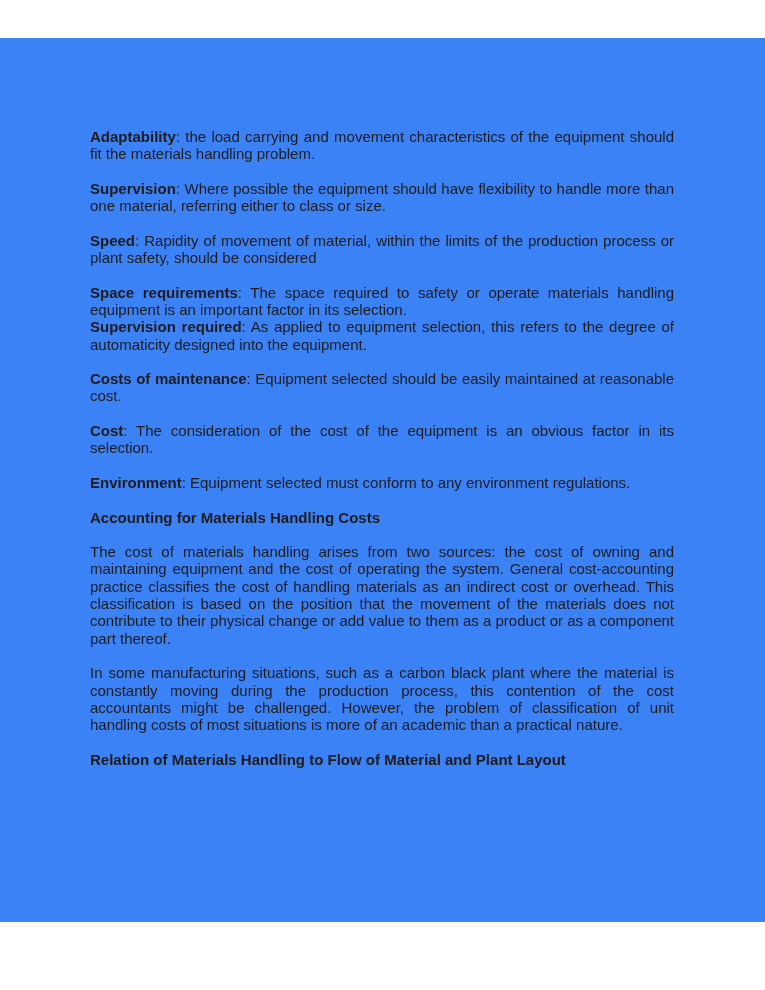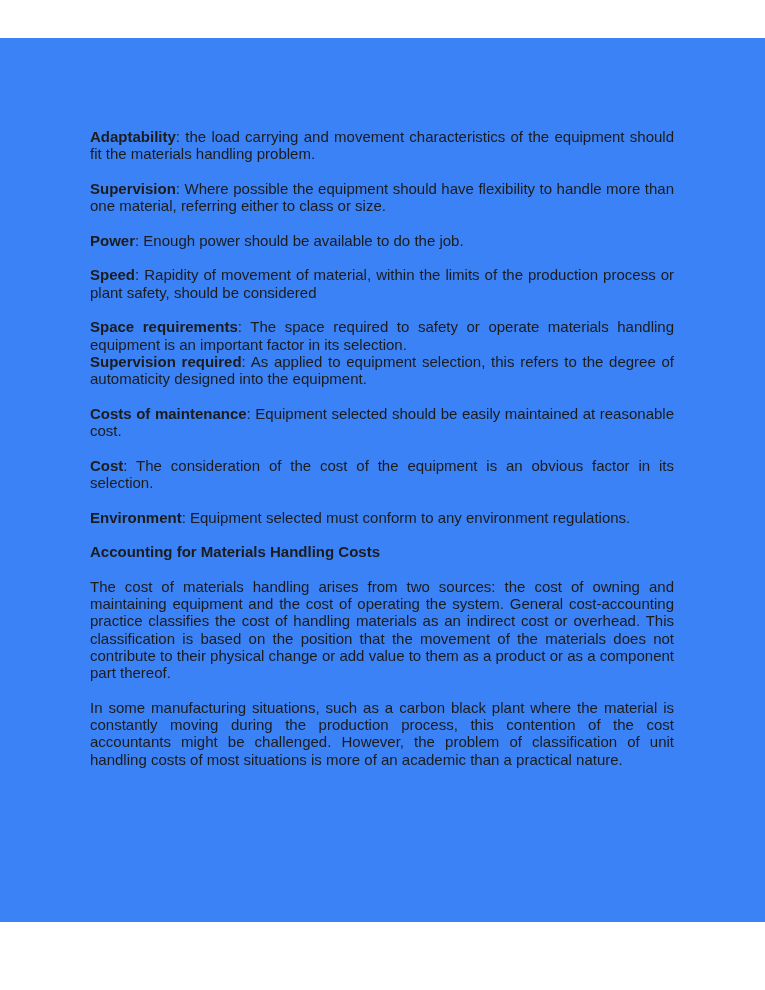--- a/index.html
+++ b/index.html
@@ -47,36 +47,36 @@
 <body>
 
 <div class="doc-page">
   <div class="doc-content">
 
     <p><strong>Adaptability</strong><span>: the load carrying and movement characteristics of the equipment should fit the materials handling problem.</span></p>
 
     <p><strong>Supervision</strong><span>: Where possible the equipment should have flexibility to handle more than one material, referring either to class or size.</span></p>
 
 
-    <p><strong>Power</strong><span>: Enough power should be available to do the job.</span></p>
 
     <p><strong>Speed</strong><span>: Rapidity of movement of material, within the limits of the production process or plant safety, should be considered</span></p>
 
     <p class="no-gap"><strong>Space requirements</strong><span>: The space required to safety or operate materials handling equipment is an important factor in its selection.</span></p>
 
     <p><strong>Supervision required</strong><span>: As applied to equipment selection, this refers to the degree of automaticity designed into the equipment.</span></p>
 
     <p><strong>Costs of maintenance</strong><span>: Equipment selected should be easily maintained at reasonable cost.</span></p>
 
     <p><strong>Cost</strong><span>: The consideration of the cost of the equipment is an obvious factor in its selection.</span></p>
 
     <p><strong>Environment</strong><span>: Equipment selected must conform to any environment regulations.</span></p>
 
     <p class="heading">Accounting for Materials Handling Costs</p>
 
     <p>The cost of materials handling arises from two sources: the cost of owning and maintaining equipment and the cost of operating the system. General cost-accounting practice classifies the cost of handling materials as an indirect cost or overhead. This classification is based on the position that the movement of the materials does not contribute to their physical change or add value to them as a product or as a component part thereof.</p>
 
     <p>In some manufacturing situations, such as a carbon black plant where the material is constantly moving during the production process, this contention of the cost accountants might be challenged. However, the problem of classification of unit handling costs of most situations is more of an academic than a practical nature.</p>
 
+    <p class="heading">Relation of Materials Handling to Flow of Material and Plant Layout</p>
 
 
   </div>
 </div>
 
 </body></html>

